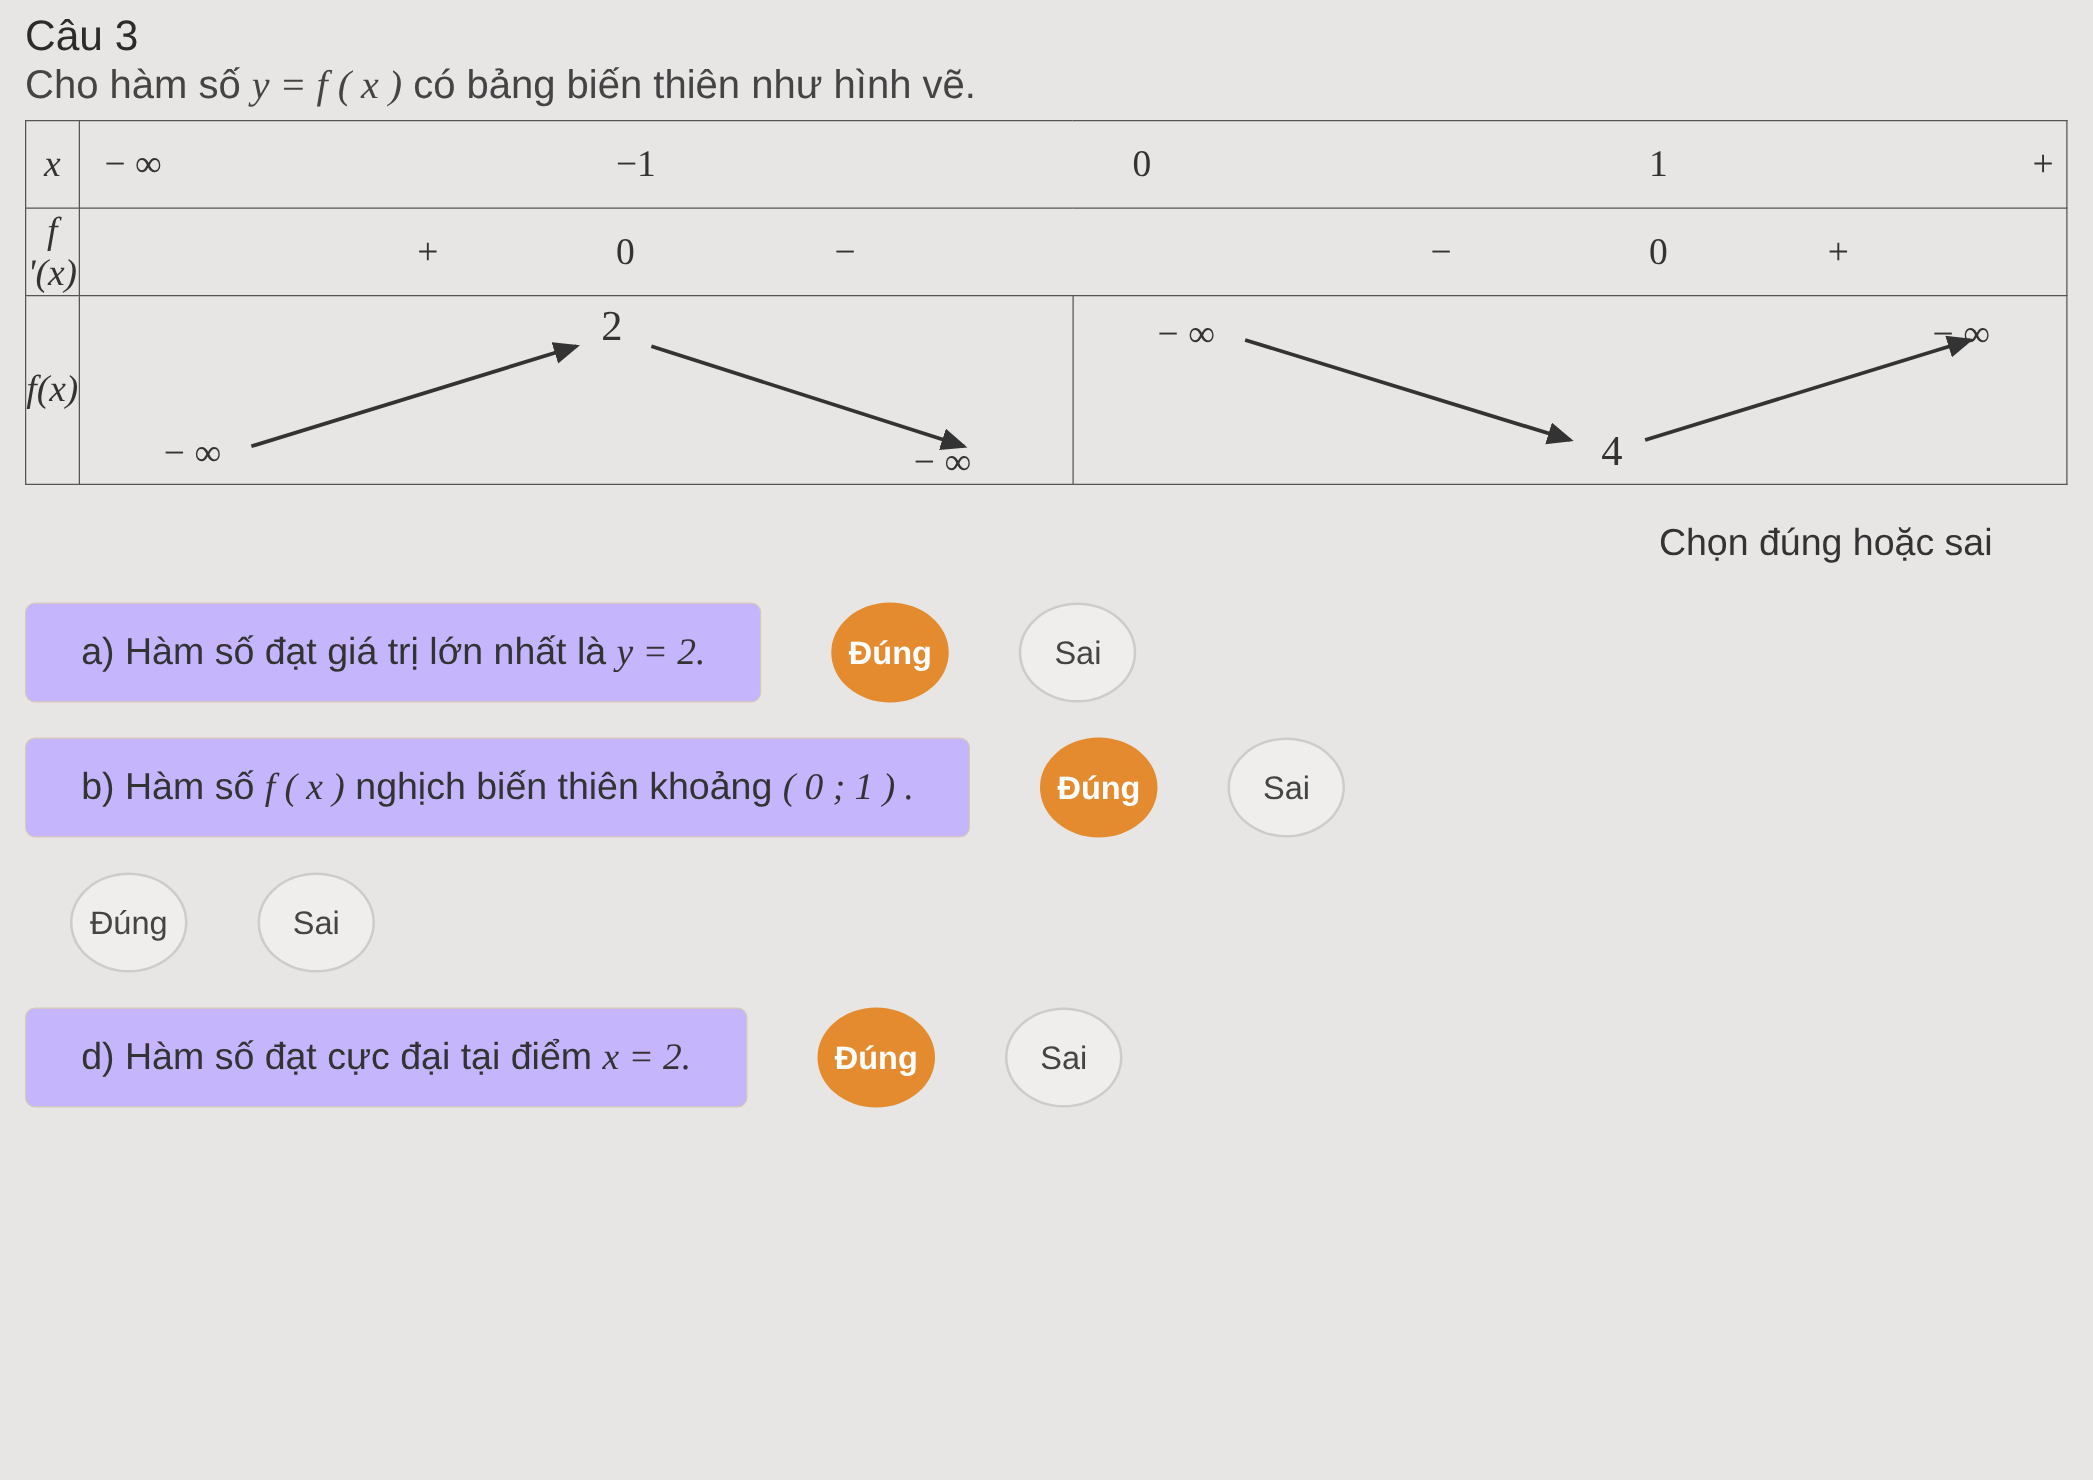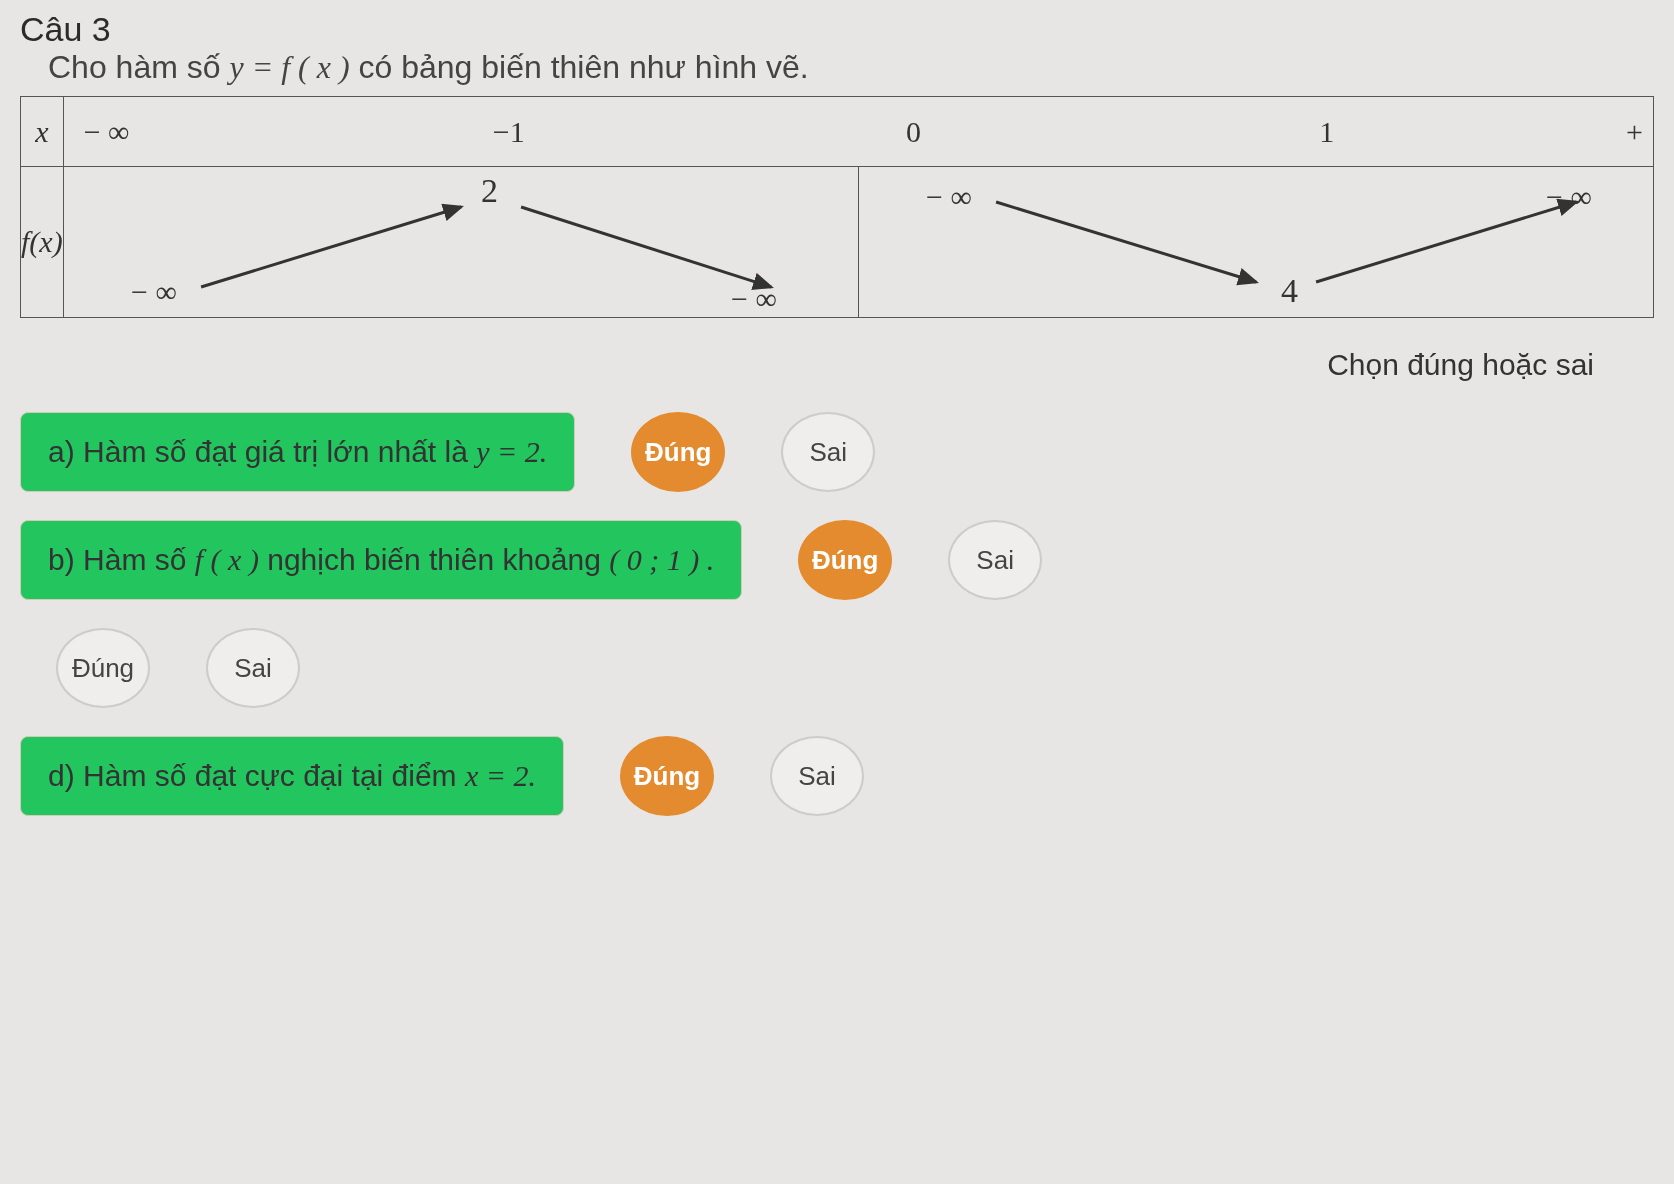--- a/index.html
+++ b/index.html
@@ -14,21 +14,20 @@
   }
   .question-title {
     font-size: 34px;
     color: #2b2b2b;
     font-weight: 500;
   }
   .prompt {
     font-size: 32px;
     color: #444;
     margin-bottom: 10px;
-    margin-left: 28px;
   }
   .math-i { font-style: italic; font-family: 'Times New Roman', serif; }
 
   
   .vtable {
     width: 100%;
     border-collapse: collapse;
     margin-bottom: 30px;
     color: #333;
   }
@@ -56,23 +55,23 @@
     text-align: right;
     font-size: 30px;
     color: #333;
     margin: 8px 60px 30px 0;
   }
 
   .options { display: flex; flex-direction: column; gap: 28px; }
   .option-row { display: flex; align-items: center; gap: 20px; }
   .option-box {
     border: 1px solid #d6c9b8;
-    background: #22c55e;
+    background: #c4b5fd;
     border-radius: 8px;
-    padding: 22px 27px;
+    padding: 22px 44px;
     font-size: 30px;
     color: #333;
   }
   .btn {
     min-width: 94px;
     height: 80px;
     border-radius: 50%;
     border: 2px solid #ccc;
     background: #efeeec;
     display: flex;
@@ -105,20 +104,31 @@
 <table class="vtable">
   <tbody>
       <tr class="row-x">
     <td class="hdr">x</td>
     <td class="xcells" colspan="2">
       <span style="left:20px">− ∞</span>
       <span style="left:27%">−1</span>
       <span style="left:53%">0</span>
       <span style="left:79%">1</span>
       <span style="right:10px">+</span>
+    </td>
+  </tr>
+  <tr class="row-fp">
+    <td class="hdr">f '(x)</td>
+    <td class="fpcells" colspan="2">
+      <span style="left:17%">+</span>
+      <span style="left:27%">0</span>
+      <span style="left:38%">−</span>
+      <span style="left:68%">−</span>
+      <span style="left:79%">0</span>
+      <span style="left:88%">+</span>
     </td>
   </tr>
   <tr class="row-f">
     <td class="hdr">f(x)</td>
     <td style="width:50%; position:relative;">
       <svg class="f-svg" viewBox="0 0 740 150">
         <defs>
           <marker id="ah" markerWidth="10" markerHeight="10" refX="6" refY="3" orient="auto">
             <path d="M0,0 L7,3 L0,6 Z" fill="#333"></path>
           </marker>

